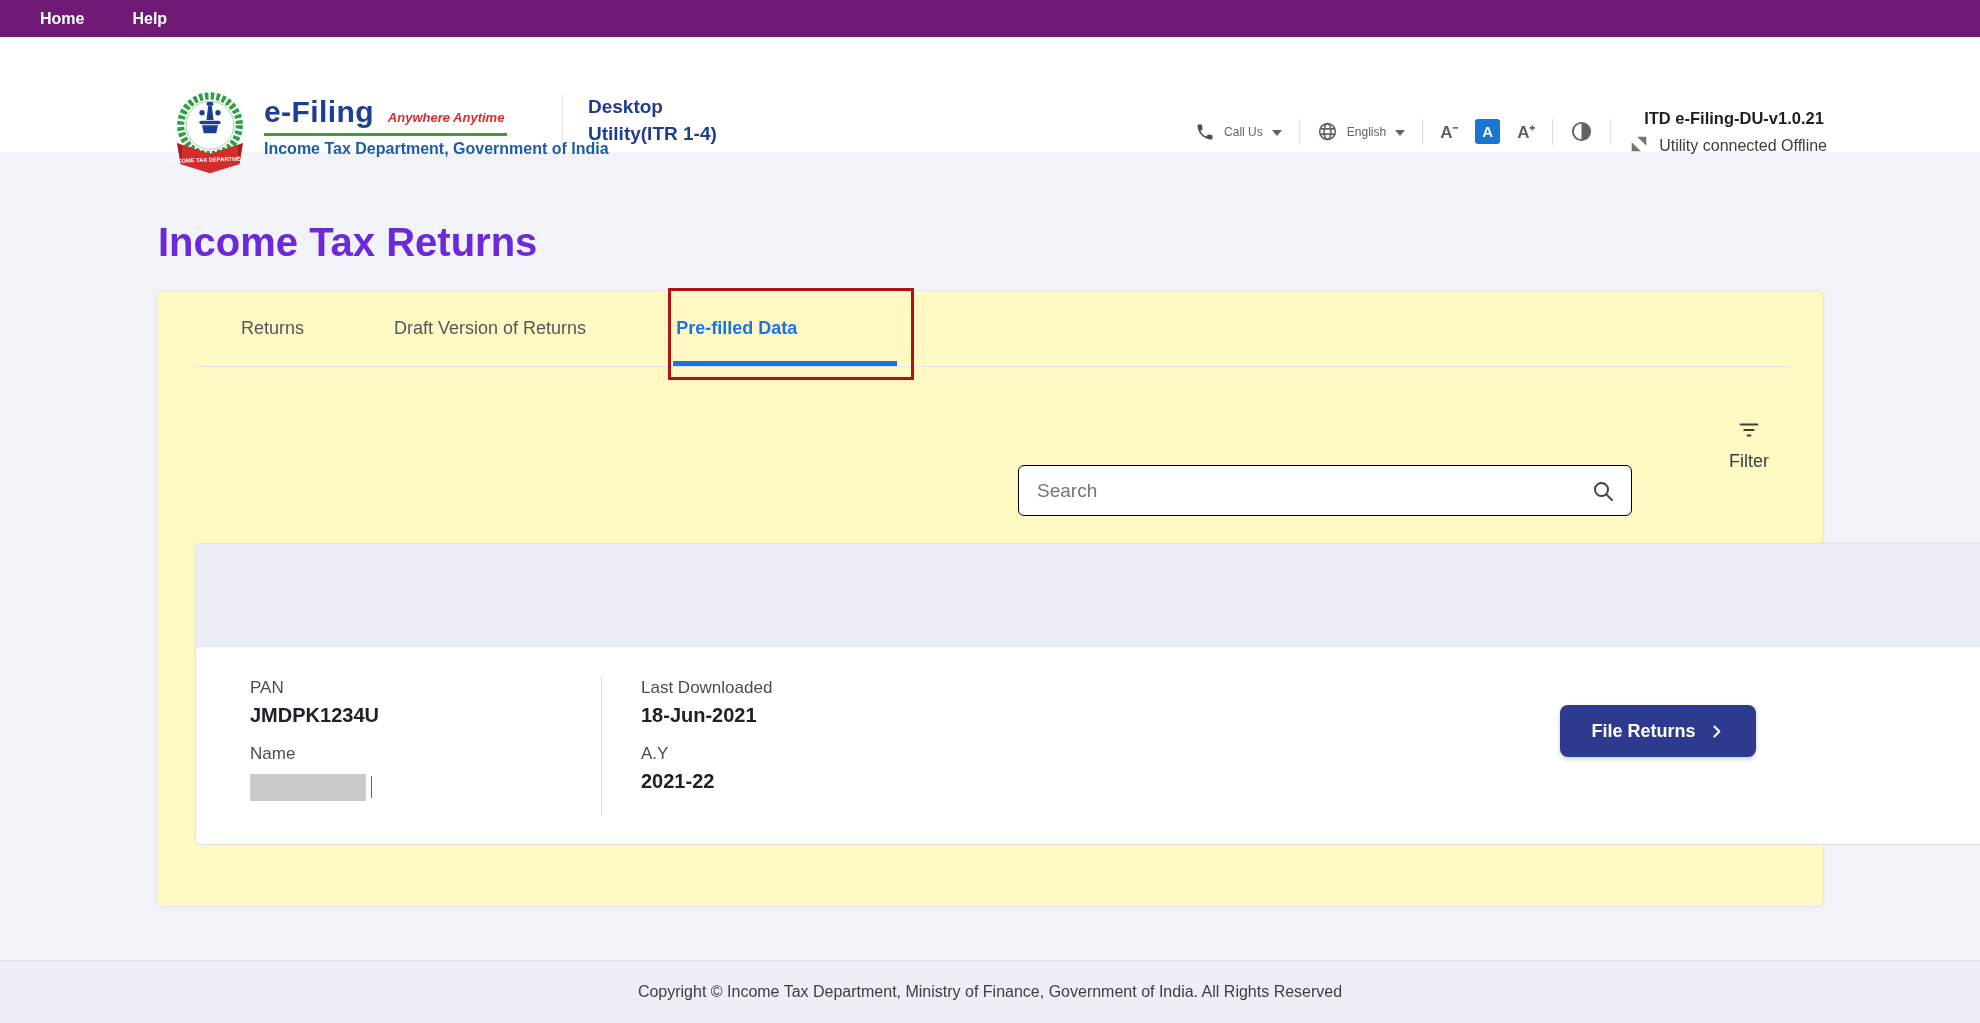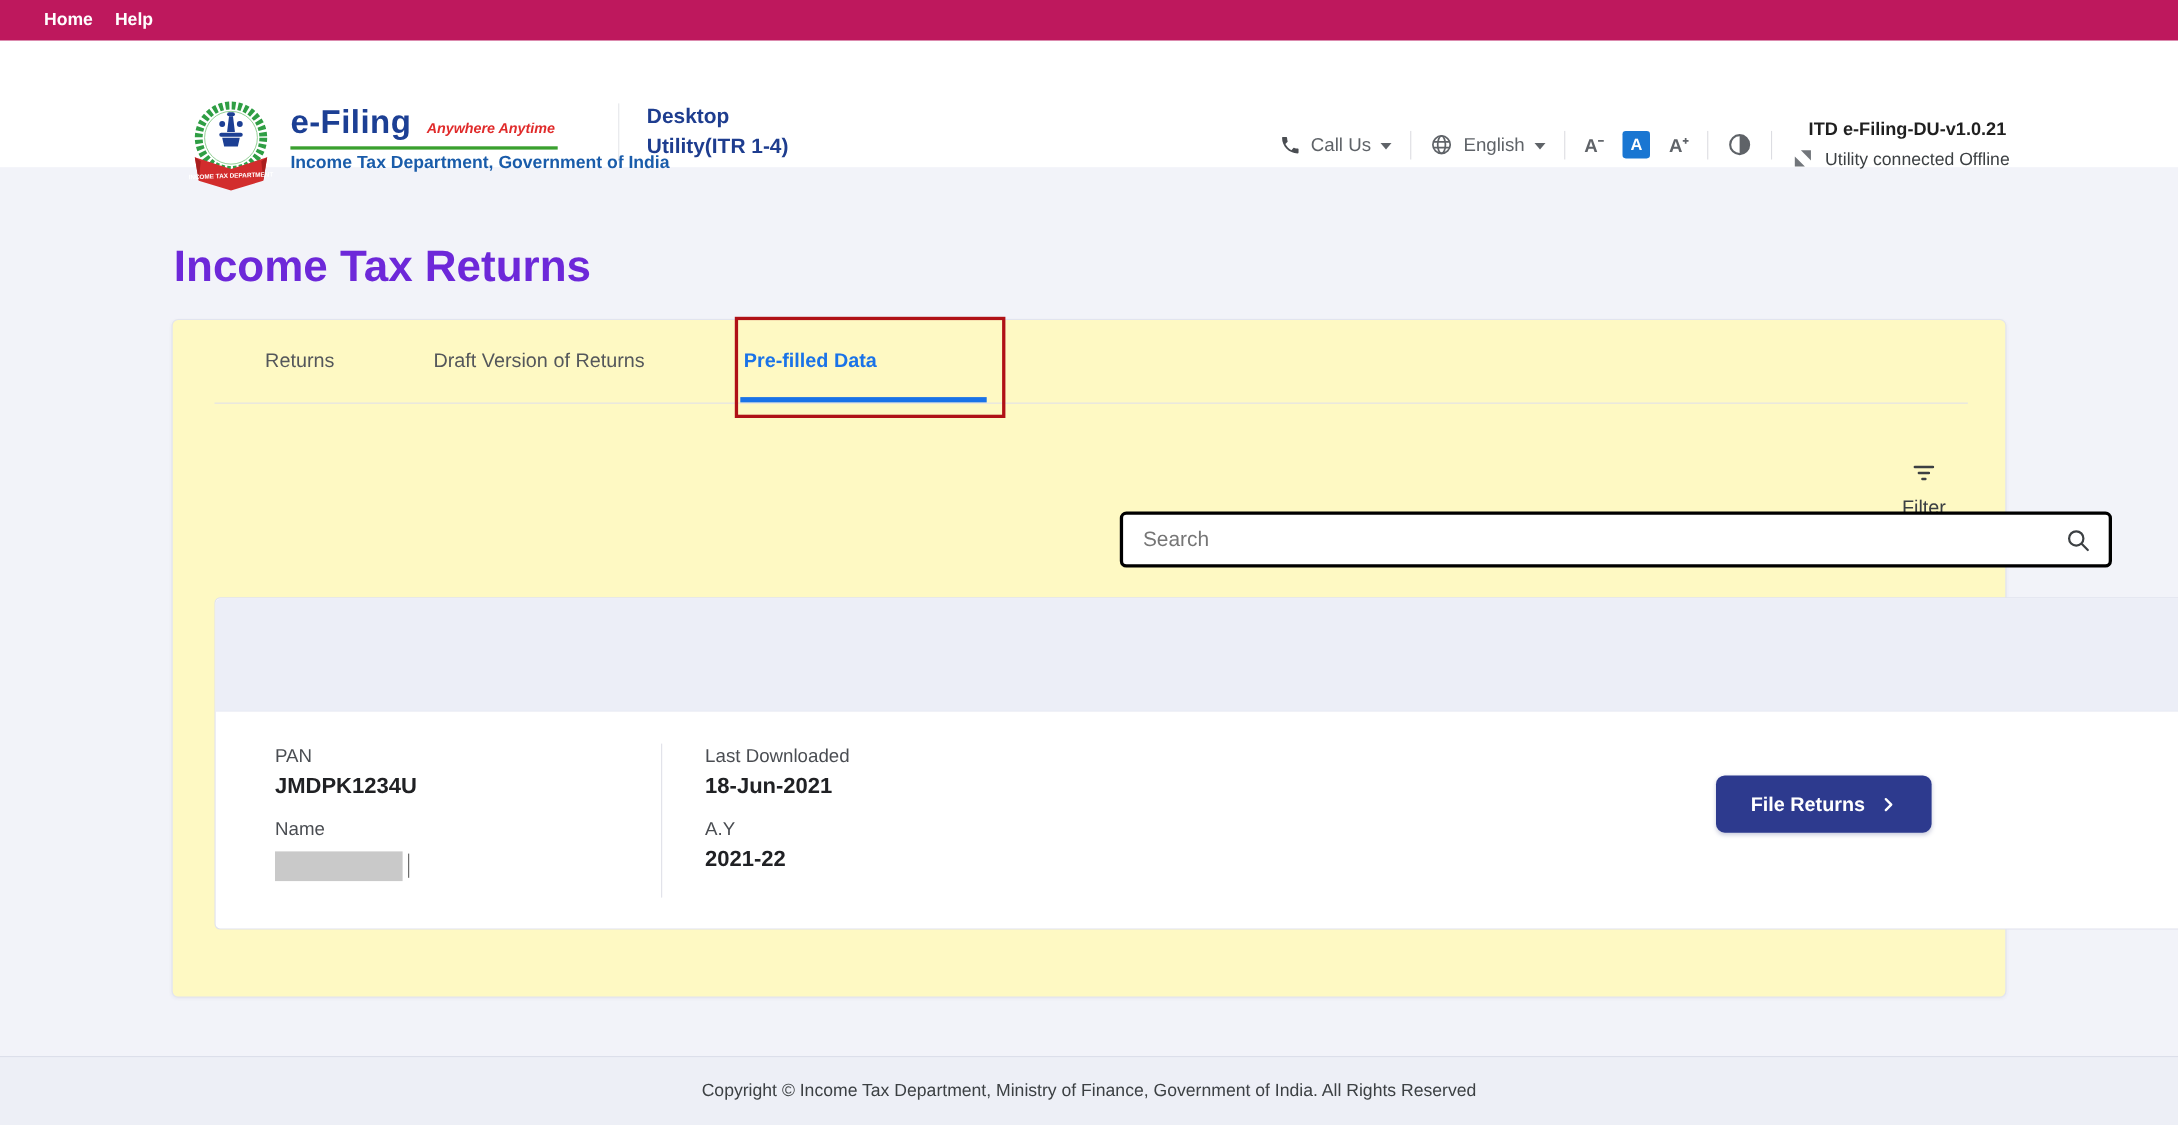--- a/index.html
+++ b/index.html
@@ -1,36 +1,36 @@
 <!DOCTYPE html>
 <html><head>
 <meta charset="utf-8">
 <style>
   * { box-sizing: border-box; }
   body { margin: 0; background: #e8e8e8; font-family: "Liberation Sans", sans-serif; }
   .screen { position: relative; width: 1980px; height: 1023px; background: #f2f3f9; overflow: hidden; }
 
   
-  .navbar { position: absolute; top: 0; left: 0; width: 100%; height: 37px; background: #be185d;
-            display: flex; align-items: center; padding-left: 40px; gap: 20px; }
+  .navbar { position: absolute; top: 0; left: 0; width: 100%; height: 37px; background: #701a75;
+            display: flex; align-items: center; padding-left: 40px; gap: 48px; }
   .nav-item { color: #ffffff; font-size: 16px; font-weight: bold; cursor: pointer; }
 
   
   .header { position: absolute; top: 37px; left: 0; width: 100%; height: 115px; background: #ffffff; }
   .emblem { position: absolute; left: 170px; top: 50px; width: 80px; height: 96px; }
   .brand-block { position: absolute; left: 264px; top: 58px; display: flex; align-items: baseline; gap: 14px; }
   .brand { font-size: 30px; font-weight: bold; color: #1c3f94; letter-spacing: .4px; }
   .tagline { font-size: 13px; font-style: italic; font-weight: bold; color: #e02b2b; }
   .green-rule { position: absolute; left: 264px; top: 96px; width: 243px; height: 3px; background: #3aa02f; }
   .logo-subtitle { position: absolute; left: 264px; top: 103px; font-size: 16px; font-weight: bold; color: #1a5caa; }
   .header-vdiv { position: absolute; left: 562px; top: 57px; width: 1px; height: 52px; background: #e5e6ea; }
   .app-title { position: absolute; left: 588px; top: 56px; font-size: 19px; font-weight: bold; color: #1e3d8f; line-height: 27px; }
 
   .header-right { position: absolute; right: 153px; top: 37px; height: 115px; display: flex; align-items: center; gap: 17px; }
-  .hr-item { display: flex; align-items: center; gap: 9px; color: #5f6368; font-size: 17px; cursor: pointer; }
+  .hr-item { display: flex; align-items: center; gap: 9px; color: #5f6368; font-size: 12px; cursor: pointer; }
   .caret-down { width: 0; height: 0; border-left: 5px solid transparent; border-right: 5px solid transparent;
                 border-top: 6px solid #5f6368; margin-top: 2px; }
   .sep { width: 1px; height: 26px; background: #dcdde2; }
   .font-a { font-size: 17px; font-weight: bold; color: #5f6368; cursor: pointer; }
   .font-a-box { width: 25px; height: 25px; background: #1976d2; border-radius: 3px; color: #fff;
                 display: flex; align-items: center; justify-content: center; font-size: 15px; font-weight: bold; cursor: pointer; }
   .version-block { display: flex; flex-direction: column; gap: 5px; align-items: flex-start; }
   .version { font-size: 16.5px; font-weight: bold; color: #1f1f1f; margin-left: 16px; }
   .status-row { display: flex; align-items: flex-end; gap: 9px; font-size: 16px; color: #3c4043; }
 
@@ -44,22 +44,22 @@
   .tab.active { color: #1a73e8; font-weight: bold; }
   .tab-underline { position: absolute; left: 516px; top: 70px; width: 224px; height: 5px; background: #1a73e8; }
   .tab-divider { position: absolute; left: 38px; right: 34px; top: 75px; height: 1px; background: #e1e2e8; }
 
   .highlight-box { position: absolute; left: 668px; top: 288px; width: 246px; height: 92px;
                    border: 3px solid #b01116; z-index: 6; pointer-events: none; }
 
   .filter-row { position: absolute; right: 54px; top: 128px; display: flex; align-items: center; gap: 10px;
                 font-size: 18px; color: #3c4043; cursor: pointer; flex-direction: column; }
 
-  .search-box { position: absolute; left: 861px; top: 174px; width: 902px; height: 51px; background: #fff;
-                border: 3px solid #000000; border-radius: 6px; display: flex; align-items: center; padding: 0 16px; }
+  .search-box { position: absolute; left: 861px; top: 174px; width: 614px; height: 51px; background: #fff;
+                border: 1px solid #000000; border-radius: 6px; display: flex; align-items: center; padding: 0 16px; }
   .search-box input { flex: 1; border: none; outline: none; font-size: 19px; color: #444;
                       font-family: "Liberation Sans", sans-serif; background: transparent; }
   .search-box input::placeholder { color: #767676; }
 
   .record-card { position: absolute; left: 38px; top: 252px; width: 1904px; height: 302px; background: #fff;
                  border: 1px solid #dfe2ee; border-radius: 5px; }
   .record-strip { position: absolute; left: 0; top: 0; width: 100%; height: 103px; background: #eceef7;
                   border-radius: 5px 5px 0 0; border-bottom: 1px solid #e6e8f2; }
   .lbl { position: absolute; font-size: 17px; color: #4a4d52; }
   .val { position: absolute; font-size: 20px; font-weight: bold; color: #202124; }

